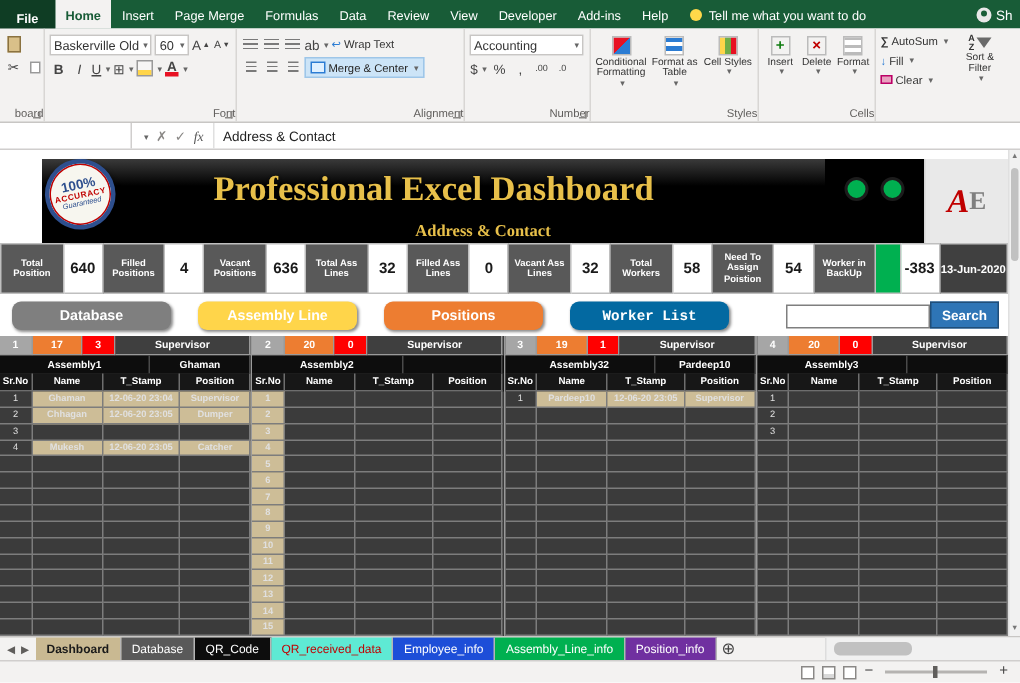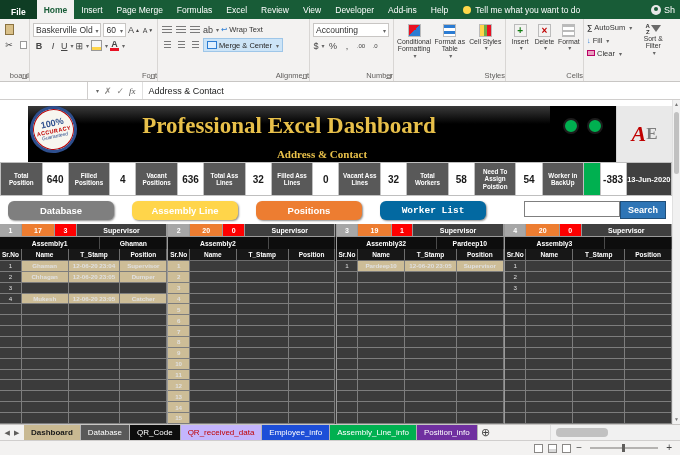--- a/index.html
+++ b/index.html
@@ -85,21 +85,21 @@
   .kpi{border:1px solid #bfbfbf;border-left:none;display:flex;align-items:center;justify-content:center;text-align:center;overflow:hidden;}
   .kpi:first-child{border-left:1px solid #bfbfbf;}
   .kpi.label{flex:4 1 0;background:#595959;color:#fff;font-weight:bold;font-size:6.3px;line-height:1.15;padding:0 1px;}
   .kpi.value{flex:2.6 1 0;background:#fff;color:#1a1a1a;font-weight:bold;font-size:10px;}
   .kpi.green{flex:1.6 1 0;background:#00b050;}
   .kpi.date{flex:4.6 1 0;background:#404040;color:#fff;font-weight:bold;font-size:7.5px;white-space:nowrap;}
 
   .navrow{height:28px;background:#fff;display:flex;align-items:center;padding:0 6px;}
   .navbtns{display:flex;align-items:center;gap:18px;padding-left:2px;}
   .navbtn{width:106px;height:19px;border-radius:6px;color:#fff;font-weight:bold;font-size:9.5px;display:flex;align-items:center;justify-content:center;box-shadow:1px 1px 2px rgba(0,0,0,.45);cursor:pointer;white-space:nowrap;}
-  .searchwrap{margin-left:auto;display:flex;align-items:flex-start;}
+  .searchwrap{margin-left:auto;display:flex;align-items:flex-end;}
   .searchinput{width:96px;height:16px;background:#fff;border:1px solid #7f7f7f;font-size:8px;display:flex;align-items:center;padding-left:3px;}
   .searchbtn{width:46px;height:18px;background:#2e75b6;color:#fff;font-weight:bold;font-size:9px;display:flex;align-items:center;justify-content:center;border:1px solid #1f4e79;cursor:pointer;}
 
   .tablewrap{position:absolute;left:0;right:0;top:124px;bottom:0;background:#3b3b3b;display:flex;}
   .group{flex:1;display:flex;flex-direction:column;border-right:1px solid #9a9a9a;min-width:0;}
   .group:last-child{border-right:none;}
   .g-stats{height:13px;display:grid;grid-template-columns:13% 20% 13% 54%;}
   .g-stats>div{display:flex;align-items:center;justify-content:center;font-size:7px;font-weight:bold;color:#fff;border-right:1px solid #9a9a9a;border-bottom:1px solid #9a9a9a;}
   .g-idx{background:#a6a6a6;color:#1a1a1a;}
   .g-filled{background:#ed7d31;}
@@ -137,21 +137,21 @@
 
 <div class="app">
 
   <div class="tabbar">
     <div class="tabs">
         <div class="rtab file">File</div>
         <div class="rtab sel">Home</div>
         <div class="rtab">Insert</div>
         <div class="rtab">Page Merge</div>
         <div class="rtab">Formulas</div>
-        <div class="rtab">Excel</div>
+        <div class="rtab">Data</div>
         <div class="rtab">Review</div>
         <div class="rtab">View</div>
         <div class="rtab">Developer</div>
         <div class="rtab">Add-ins</div>
         <div class="rtab">Help</div>
       </div>
     <div class="tellme">
       <span class="bulb"></span>
       <span>Tell me what you want to do</span>
     </div>
@@ -884,21 +884,21 @@
 
   <div class="tabsrow">
     <div class="tnav">
       <span>◀</span>
       <span>▶</span>
     </div>
     <div class="sheettabs">
         <div class="stab sel" style="background: rgb(201, 185, 146); color: rgb(26, 26, 26);">Dashboard</div>
         <div class="stab" style="background: rgb(89, 89, 89); color: rgb(255, 255, 255);">Database</div>
         <div class="stab" style="background: rgb(13, 13, 13); color: rgb(255, 255, 255);">QR_Code</div>
-        <div class="stab" style="background: #c4b5fd; color: rgb(192, 0, 0);">QR_received_data</div>
+        <div class="stab" style="background: #5eead4; color: rgb(192, 0, 0);">QR_received_data</div>
         <div class="stab" style="background: #1d4ed8; color: rgb(255, 255, 255);">Employee_info</div>
         <div class="stab" style="background: rgb(0, 176, 80); color: rgb(255, 255, 255);">Assembly_Line_info</div>
         <div class="stab" style="background: rgb(112, 48, 160); color: rgb(255, 255, 255);">Position_info</div>
       </div>
     <div class="addsheet">⊕</div>
     <div class="hscroll">
       <div class="hthumb"></div>
     </div>
   </div>
 

